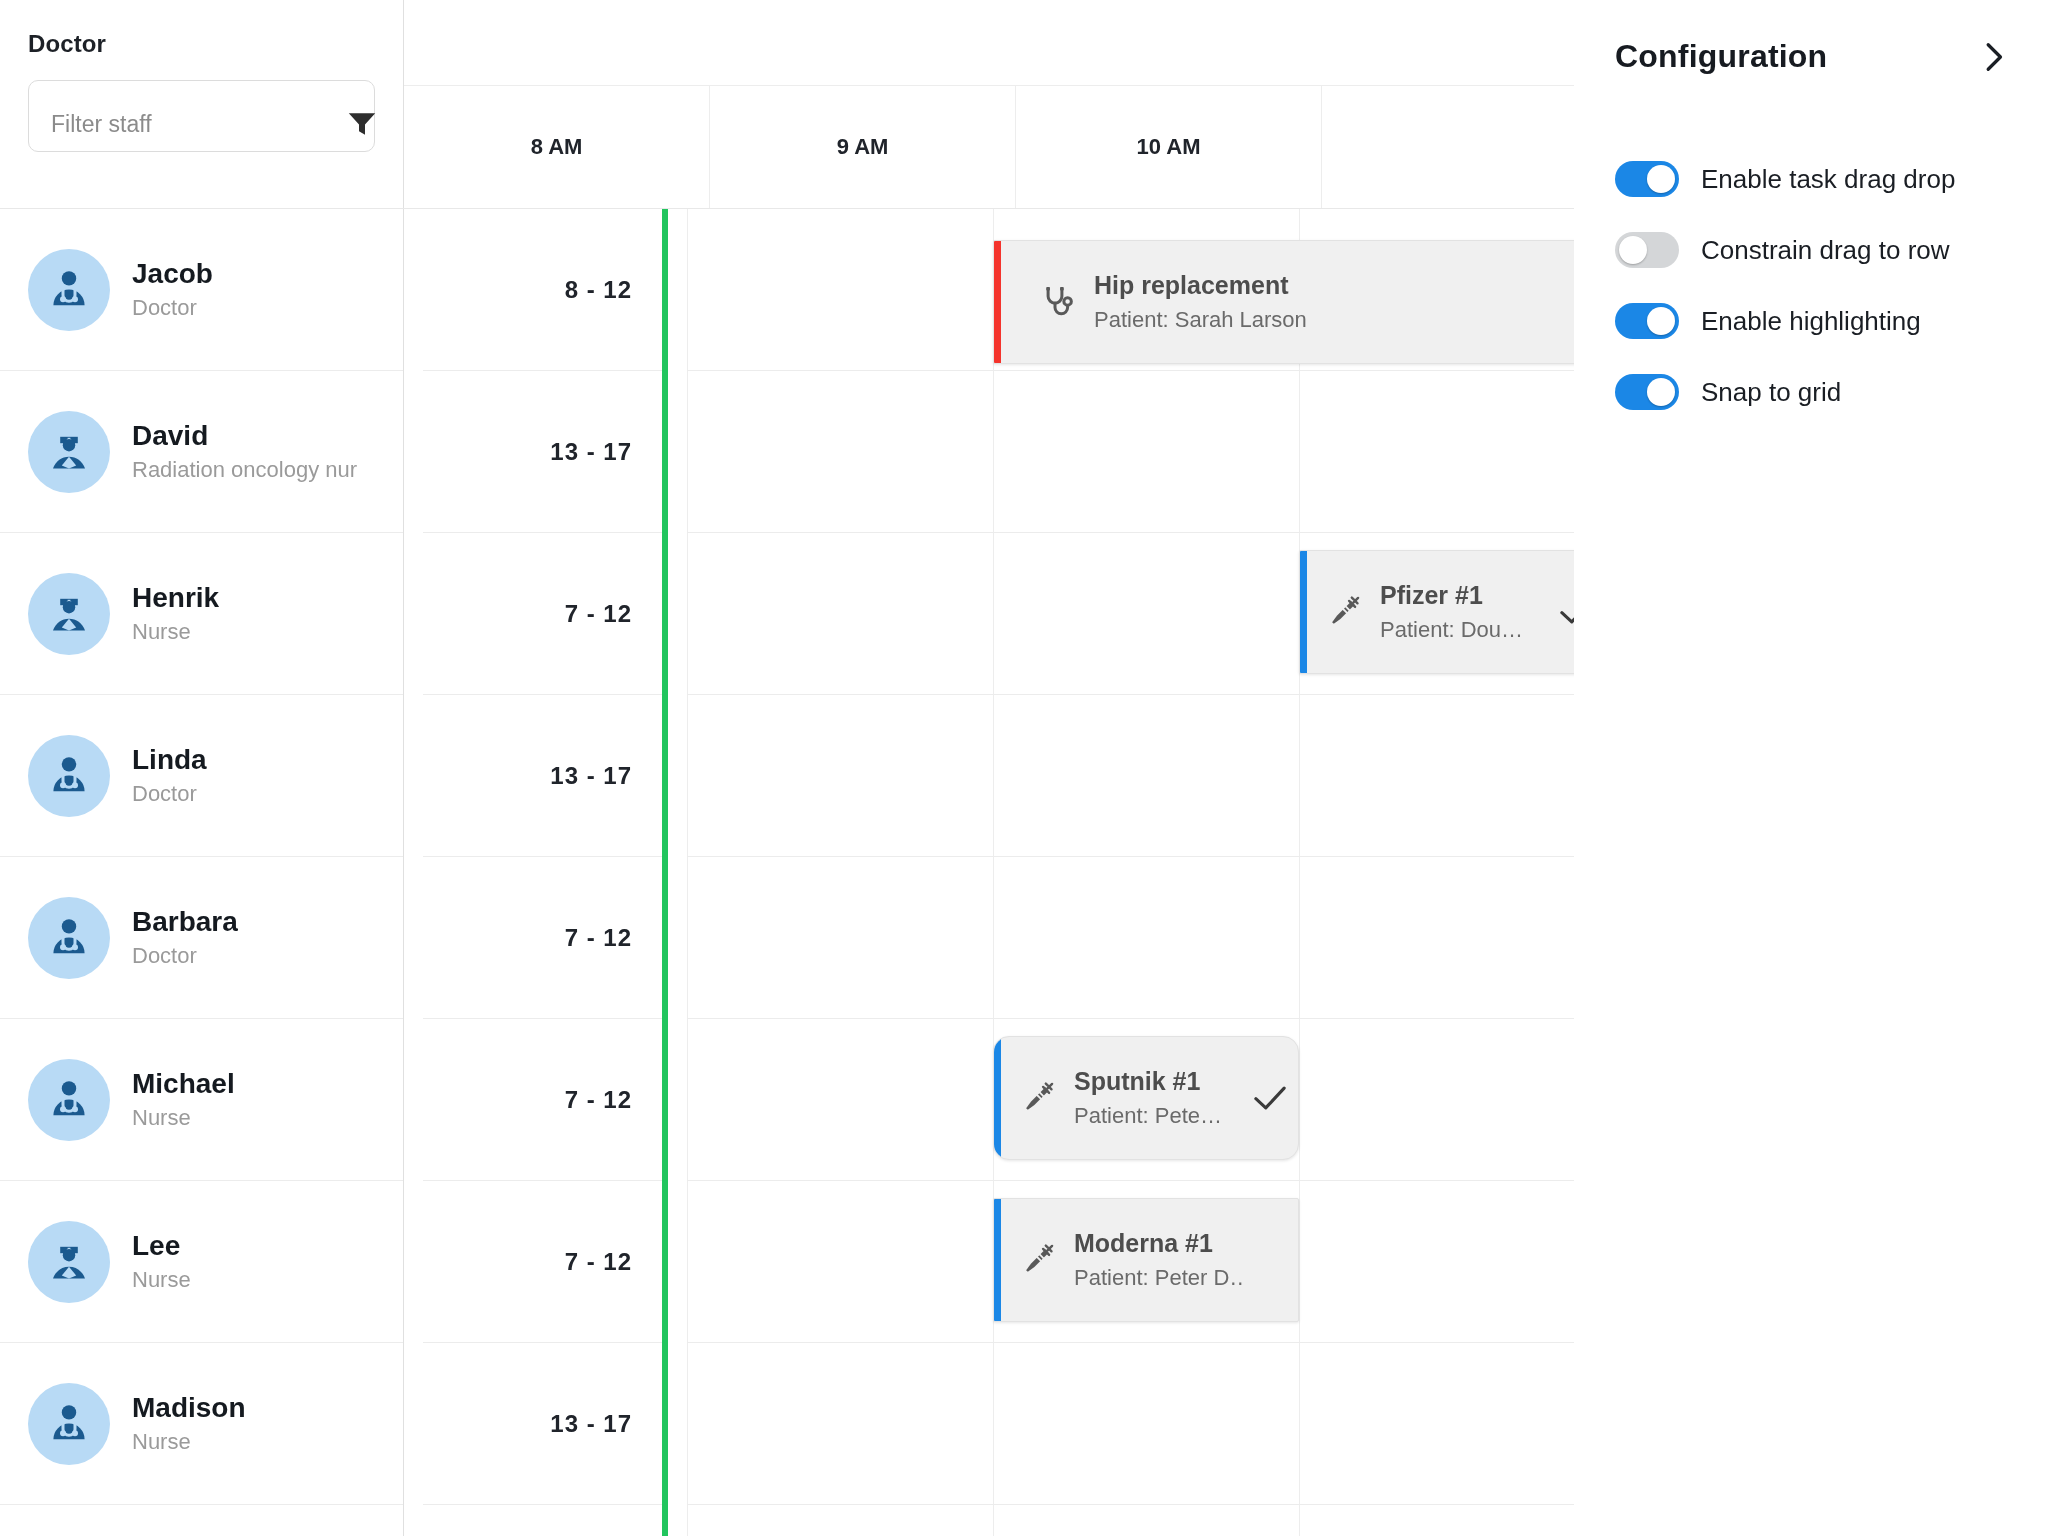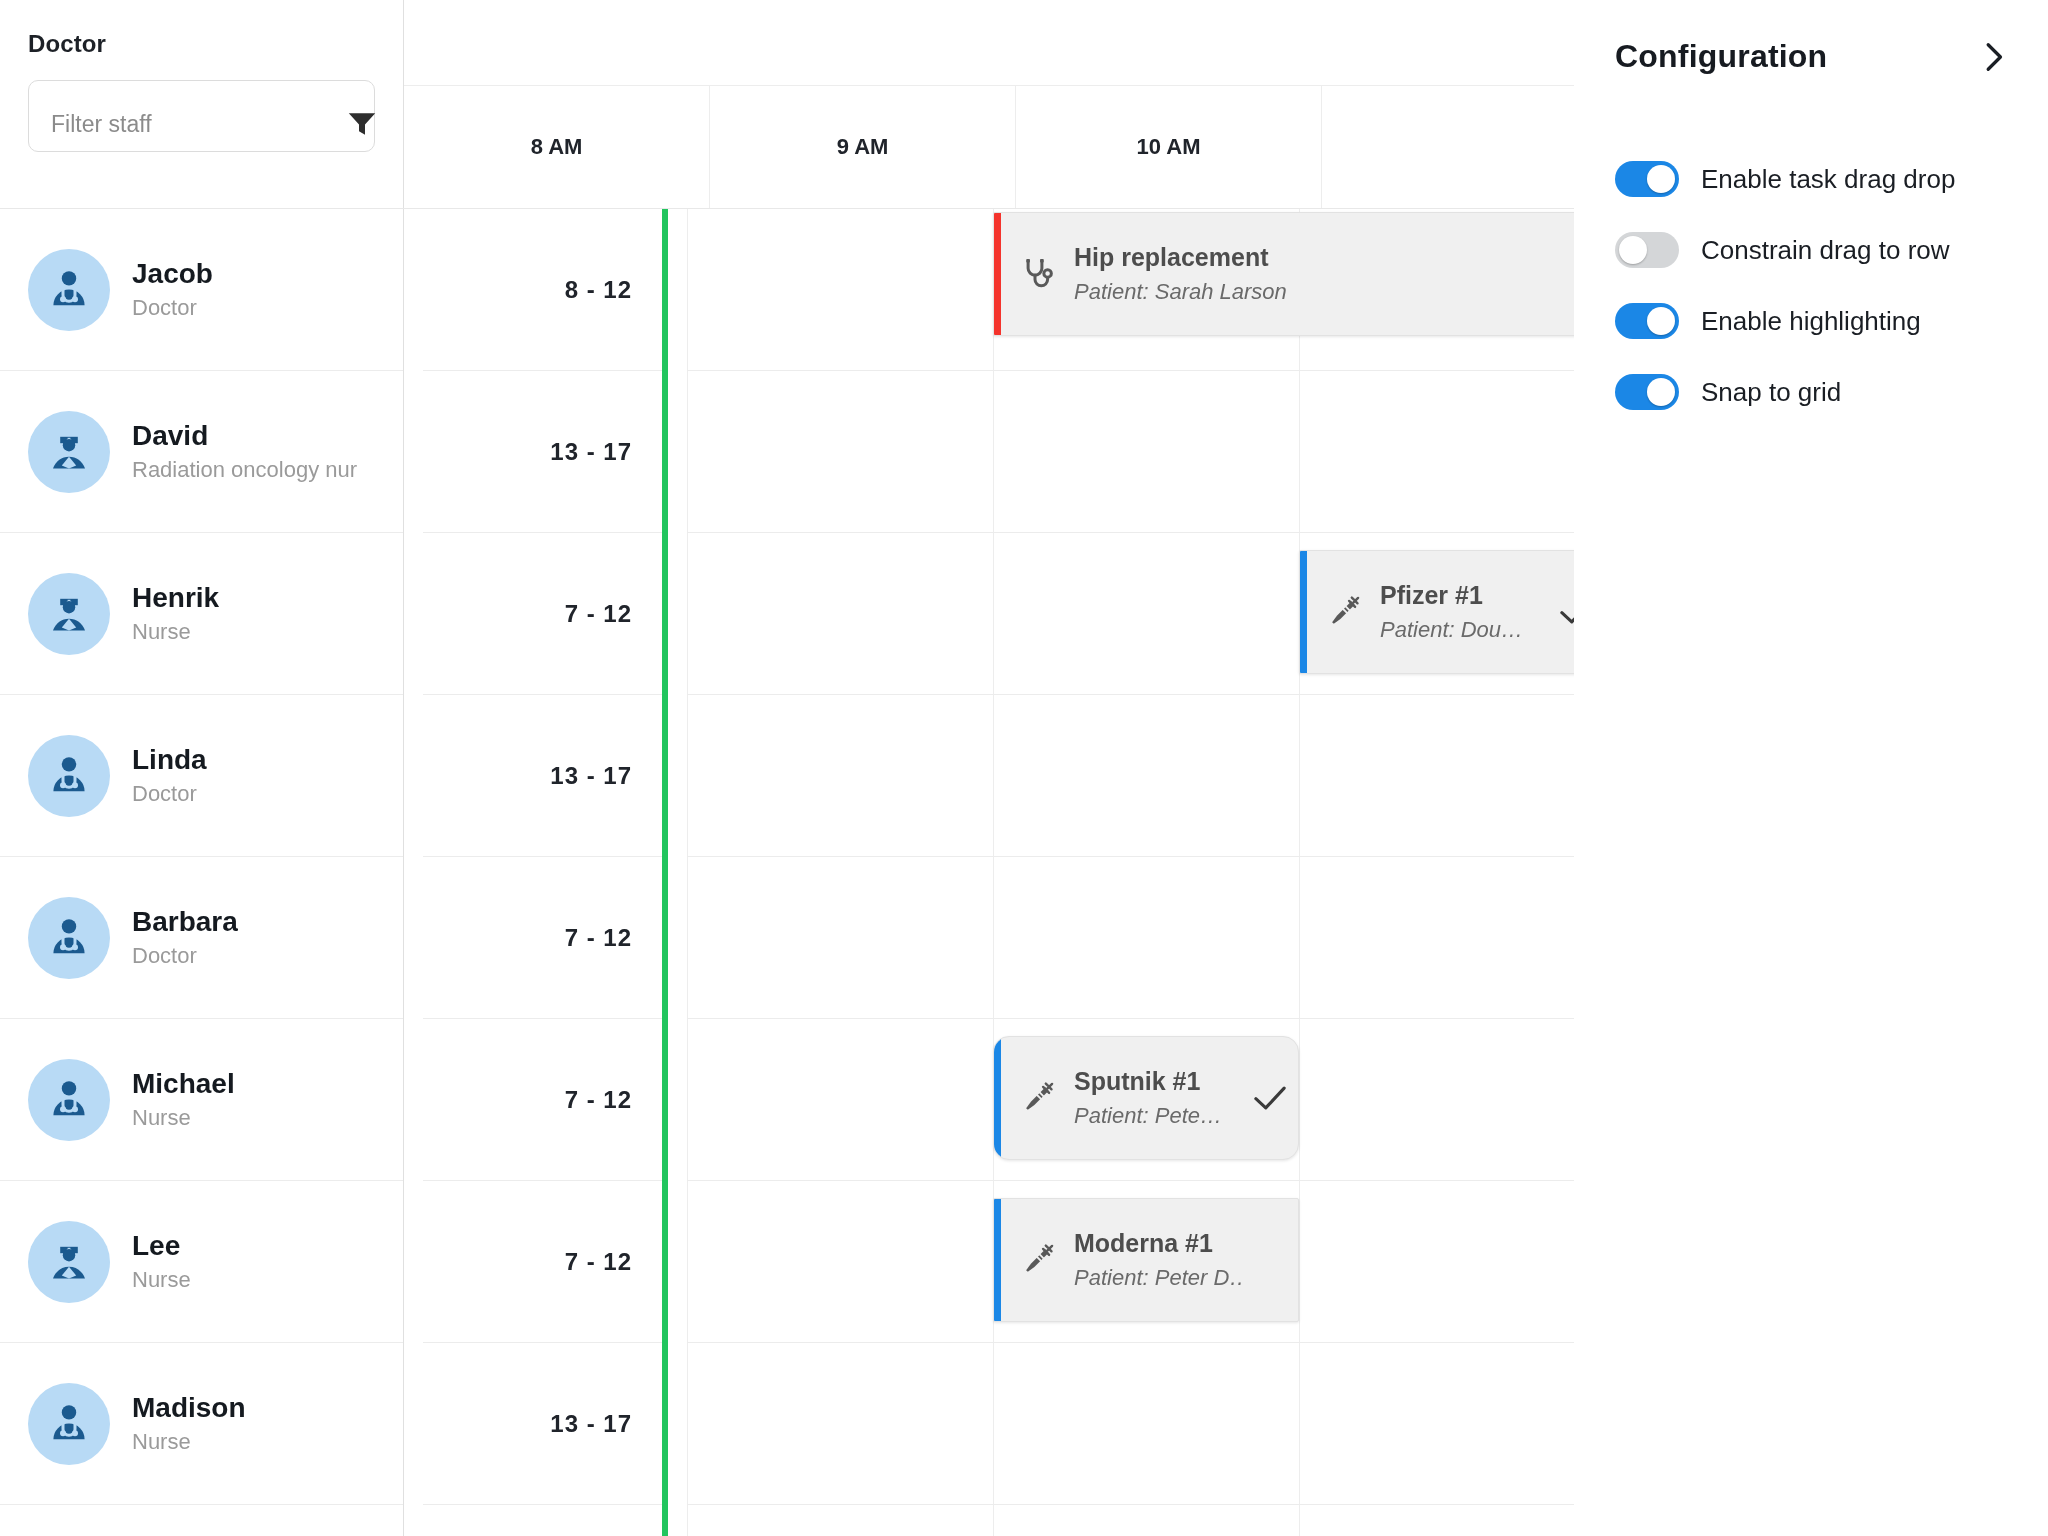--- a/index.html
+++ b/index.html
@@ -142,21 +142,21 @@
   .event-inner { display: flex; align-items: center; width: 100%; padding-left: 22px; }
   .event-icon { width: 44px; flex: 0 0 44px; display: flex; align-items: center; justify-content: center; }
   .event-icon svg { width: 36px; height: 36px; fill: #595959; }
   .event-text { flex: 1 1 auto; min-width: 0; padding-left: 14px; }
   .event-title {
     font-size: 25px; font-weight: 700; color: #4d4d4d;
     white-space: nowrap; overflow: hidden;
   }
   .event-sub {
     font-size: 22px; color: #6a6a6a; margin-top: 7px;
-    white-space: nowrap; overflow: hidden; font-style: italic;
+    white-space: nowrap; overflow: hidden;
   }
   .event-check { flex: 0 0 56px; display: flex; align-items: center; justify-content: center; }
   .event-check svg { width: 34px; height: 26px; stroke: #3a3a3a; }
 
   
   .event-stub {
     position: absolute; width: 7px; background: #1b87e6; z-index: 2;
   }
 
   
@@ -383,21 +383,21 @@
           <div class="grid-v" style="left: 612px;"></div>
           <div class="grid-v" style="left: 918px;"></div>
           <div class="grid-h" style="top: 161px;"></div>
           <div class="grid-h" style="top: 323px;"></div>
           <div class="grid-h" style="top: 485px;"></div>
           <div class="grid-h" style="top: 647px;"></div>
           <div class="grid-h" style="top: 809px;"></div>
           <div class="grid-h" style="top: 971px;"></div>
           <div class="grid-h" style="top: 1133px;"></div>
           <div class="grid-h" style="top: 1295px;"></div>
-          <div class="event" style="left: 306px; top: 3px; width: 712px; height: 124px;">
+          <div class="event" style="left: 306px; top: 31px; width: 712px; height: 124px; padding-left: 20px;">
             <span class="event-bar" style="background:#f4332c"></span>
             <div class="event-inner">
               <span class="event-icon">
                 <svg viewBox="0 0 24 24">
                   <path d="M5.4 3v5.2a4.6 4.6 0 0 0 9.2 0V3" fill="none" stroke="#595959" stroke-width="2" stroke-linecap="round"></path>
                   <path d="M10 12.6v3.1a4.2 4.2 0 0 0 8.4 0v-1.4" fill="none" stroke="#595959" stroke-width="2" stroke-linecap="round"></path>
                   <circle cx="18.4" cy="11.6" r="2.5" fill="none" stroke="#595959" stroke-width="2"></circle>
                   <rect x="4.2" y="2" width="2.4" height="2.4" rx=".5" fill="#595959"></rect>
                   <rect x="13.4" y="2" width="2.4" height="2.4" rx=".5" fill="#595959"></rect>
                 </svg>

